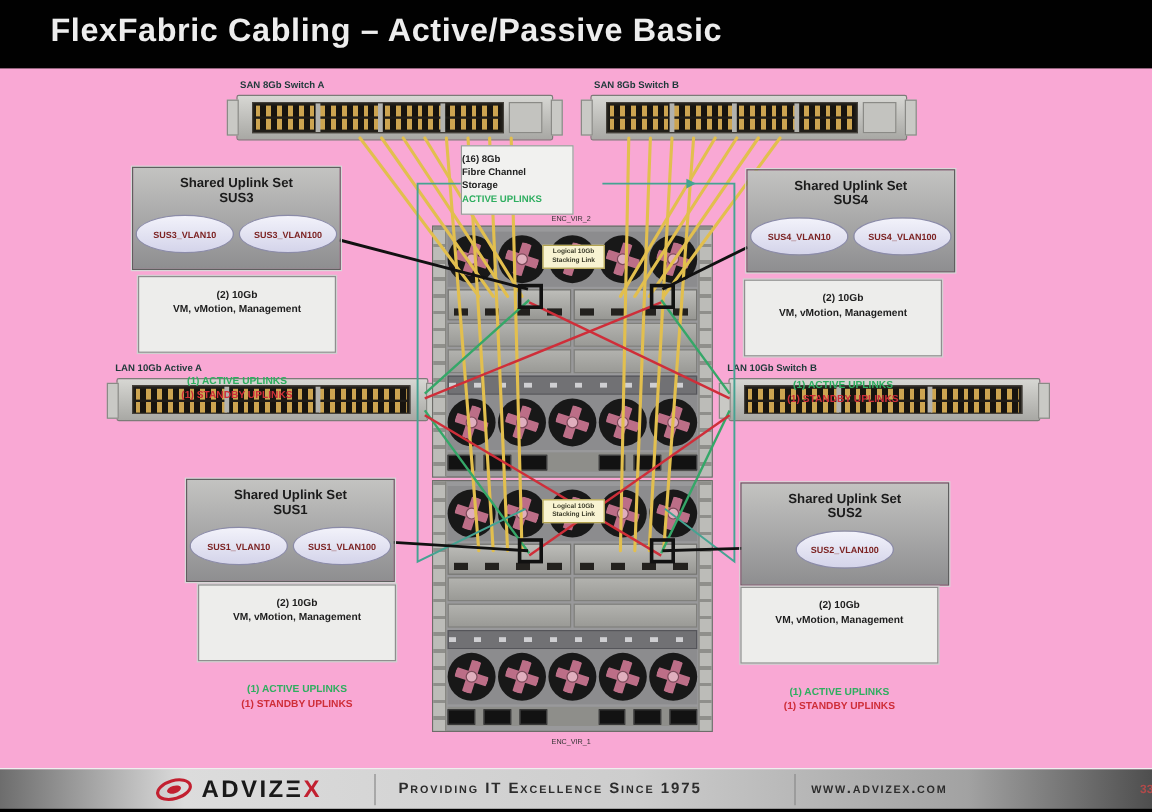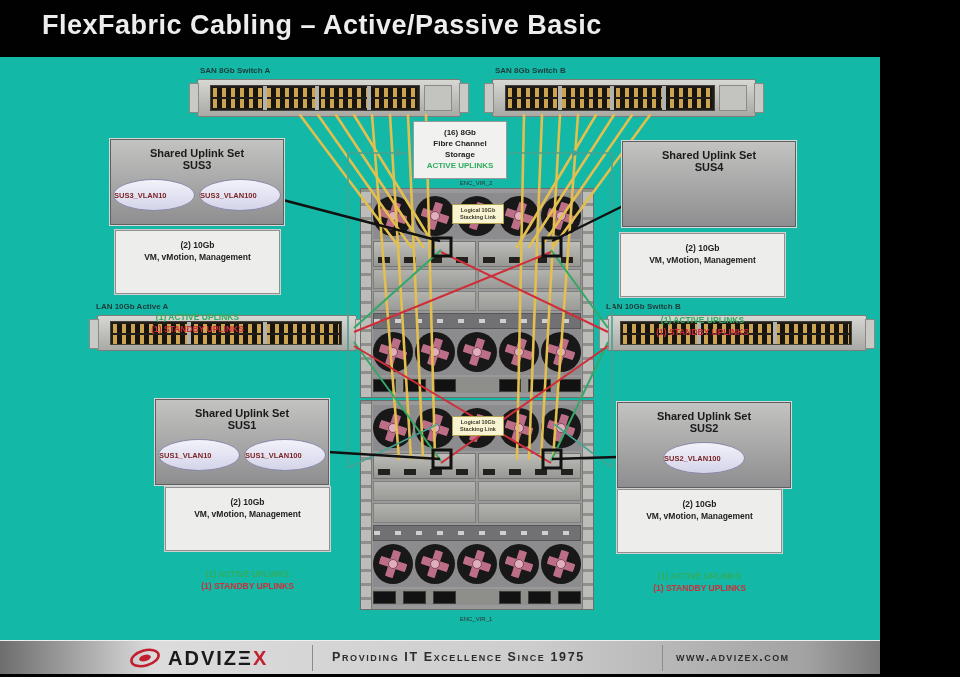--- a/index.html
+++ b/index.html
@@ -1,16 +1,16 @@
 <!DOCTYPE html>
 <html><head>
 <meta charset="utf-8">
 <style>
   html,body{margin:0;padding:0;background:#000;}
-  #slide{position:relative;width:880px;height:677px;background:#14b8a6;overflow:hidden;
+  #slide{position:relative;width:960px;height:677px;background:#f9a8d4;overflow:hidden;
          font-family:"Liberation Sans",sans-serif;}
   
   .hdr{position:absolute;left:0;top:0;width:960px;height:57px;background:#010101;}
   .hdr h1{margin:0;padding:10px 0 0 42px;font-size:27px;font-weight:bold;color:#ededed;
           letter-spacing:.5px;}
   
   .rsw{position:absolute;background:linear-gradient(180deg,#d7d7d3,#a8a8a4);
        border:1px solid #7c7c78;border-radius:2px;}
   .rsw .ear{position:absolute;top:3px;width:8px;height:28px;background:#c9c9c5;
             border:1px solid #8a8a86;}
@@ -18,32 +18,32 @@
   .rsw .ports{position:absolute;left:12px;right:40px;top:5px;bottom:5px;background:#201d18;
               border:1px solid #44403a;overflow:hidden;}
   .rsw .prow{height:9px;margin:2px 2px 0 2px;background:#17140f;
              background-image:repeating-linear-gradient(90deg,rgba(214,172,84,.95) 0 4px,rgba(0,0,0,0) 4px 9px);}
   .rsw .pdiv{position:absolute;top:0;bottom:0;width:4px;background:#b2b2ae;}
   .rsw .mblk{position:absolute;right:8px;top:5px;bottom:5px;width:26px;background:#c3c3bf;
              border:1px solid #8a8a86;}
   .swlabel{position:absolute;font-size:8px;font-weight:bold;color:#1e3a3a;width:260px;
            text-align:left;}
   
-  .fcbox{position:absolute;left:413px;top:121px;width:94px;height:58px;background:#f1f1ef;
-         border:1px solid #999;z-index:10;text-align:center;padding-top:5px;box-sizing:border-box;}
+  .fcbox{position:absolute;left:384px;top:121px;width:94px;height:58px;background:#f1f1ef;
+         border:1px solid #999;z-index:10;text-align:left;padding-top:5px;box-sizing:border-box;}
   .fcbox div{font-size:8px;font-weight:bold;color:#222;line-height:11px;}
   .fcbox .grn{color:#2fae60;}
   
   .sus{position:absolute;width:172px;height:84px;background:linear-gradient(180deg,#c3c3c1,#8e8e90);
        border:1px solid #5f5f5f;box-shadow:0 0 0 1px #d8d8d8;z-index:10;text-align:center;}
   .sus .t1{font-size:11px;font-weight:bold;color:#1b1b1b;margin-top:7px;}
   .sus .t2{font-size:11px;font-weight:bold;color:#1b1b1b;}
   .sus .ovals{display:flex;justify-content:center;gap:4px;margin-top:8px;}
   .oval{width:80px;height:30px;border-radius:50%;background:linear-gradient(180deg,#f2f2fa,#d4d4ea);
-        border:1px solid #8b8ba8;display:flex;align-items:center;}
+        border:1px solid #8b8ba8;display:flex;align-items:center;justify-content:center;}
   .oval span{font-size:7.5px;font-weight:bold;color:#7c2323;}
   
   .upbox{position:absolute;width:165px;height:64px;background:#ededeb;border:1px solid #8f8f8f;
          box-shadow:0 0 0 1px #d0d0d0;z-index:10;text-align:center;padding-top:8px;box-sizing:border-box;}
   .upbox div{font-size:8.5px;font-weight:bold;line-height:12px;color:#1d1d1d;}
   .upbox .grn{color:#2fae60;margin-top:48px;} .upbox .red{color:#cf2e39;}
   
   .enc{position:absolute;left:360px;width:232px;height:208px;background:#99999b;
        border:1px solid #6d6d69;z-index:1;}
   .enc .rail{position:absolute;top:0;bottom:0;width:10px;background:#bcbcb8;
@@ -319,20 +319,28 @@
         </div>
       <div class="oval">
           <span>SUS3_VLAN100</span>
         </div>
     </div>
   </div>
 
   <div class="sus" style="left:622px;top:141px;">
     <div class="t1">Shared Uplink Set</div>
     <div class="t2">SUS4</div>
+    <div class="ovals">
+      <div class="oval">
+          <span>SUS4_VLAN10</span>
+        </div>
+      <div class="oval">
+          <span>SUS4_VLAN100</span>
+        </div>
+    </div>
   </div>
 
   <div class="sus" style="left:155px;top:399px;">
     <div class="t1">Shared Uplink Set</div>
     <div class="t2">SUS1</div>
     <div class="ovals">
       <div class="oval">
           <span>SUS1_VLAN10</span>
         </div>
       <div class="oval">

